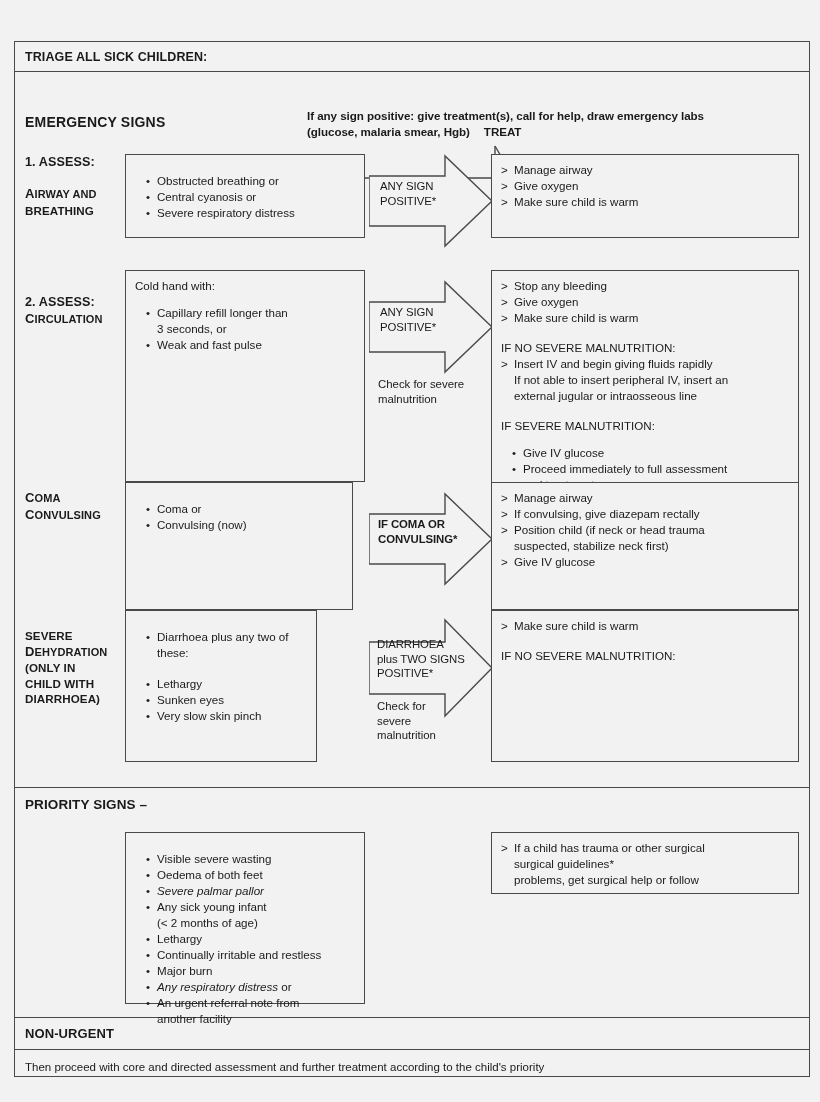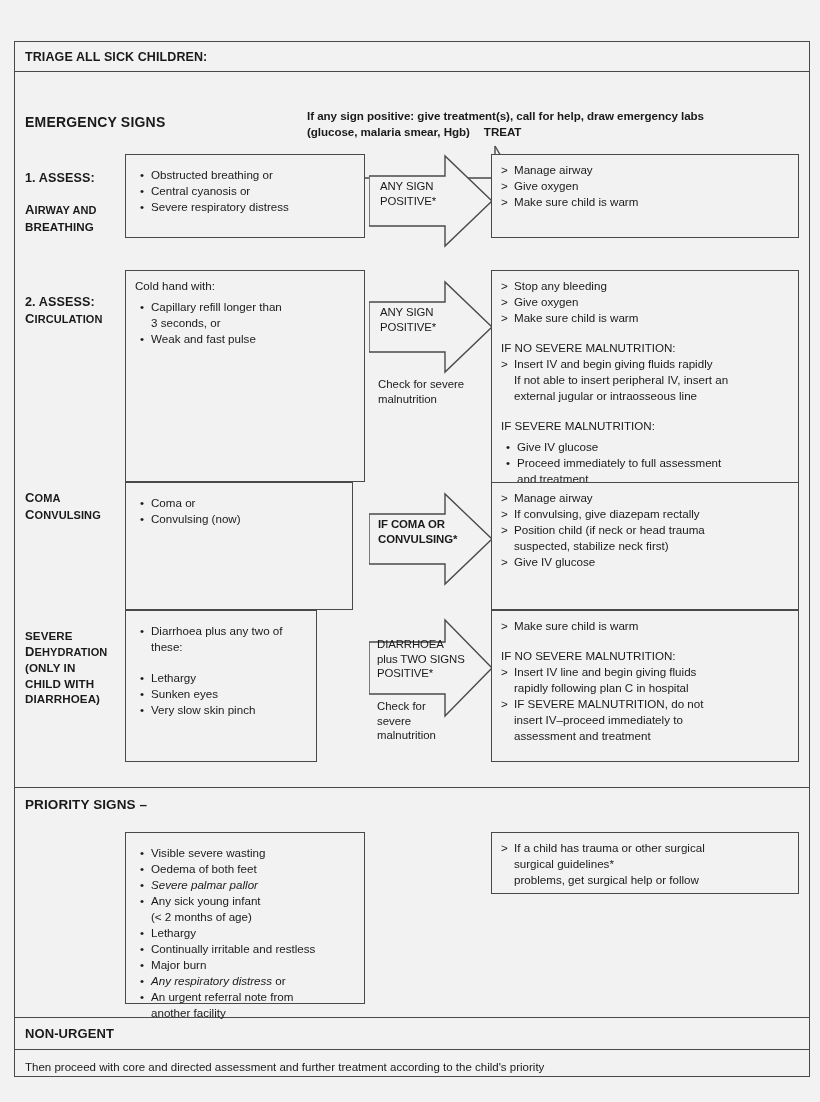--- a/index.html
+++ b/index.html
@@ -105,21 +105,21 @@
   .box {
     position: absolute;
     border: 1.4px solid #4a4a4a;
     box-sizing: border-box;
     background: #f2f2f2;
     font-size: 11.6px;
     line-height: 16px;
   }
   .box .inner { padding: 7px 8px 6px 9px; }
 
-  ul.bl { margin: 5px; padding: 0; list-style: none; }
+  ul.bl { margin: 11px; padding: 0; list-style: none; }
   ul.bl li {
     position: relative;
     padding-left: 11px;
     margin: 0;
   }
   ul.bl li::before {
     content: "\2022";
     position: absolute;
     left: 0;
     top: -0.5px;
@@ -189,21 +189,21 @@
     <div class="treat-note">
       <span>If any sign positive: give treatment(s), call for help, draw emergency labs</span><br>
       <span>(glucose, malaria smear, Hgb)</span><span class="treatword">TREAT</span>
     </div>
 
     <svg class="treat-leader" width="230" height="70">
       <polyline points="0,46 200,46 200,14" fill="none" stroke="#4a4a4a" stroke-width="1.4"></polyline>
       <line x1="200" y1="14" x2="228" y2="62" stroke="#4a4a4a" stroke-width="1.4"></line>
     </svg>
 
-    <div class="rowlabel" style="top:82px;margin-top:16px;">
+    <div class="rowlabel" style="top:82px;">
       <span class="num">1. ASSESS:</span><br>
       <span style="display:inline-block;height:6px;"></span><br>
       <span class="sc"><span class="cap">A</span><span>IRWAY AND</span></span><br>
       <span style="font-size:11.6px;">BREATHING</span>
     </div>
 
     <div class="box" style="left:110px; top:82px; width:240px; height:84px;">
       <div class="inner">
         <ul class="bl">
           <li>Obstructed breathing or</li>
@@ -356,27 +356,20 @@
       <span>severe</span><br>
       <span>malnutrition</span>
     </div>
 
     <div class="box" style="left:476px; top:538px; width:308px; height:152px;">
       <div class="inner">
         <ul class="arrowlist">
           <li>Make sure child is warm</li>
         </ul>
         <div class="subhead">IF NO SEVERE MALNUTRITION:</div>
-        <ul class="arrowlist">
-          <li>Insert IV line and begin giving fluids</li>
-          <li class="cont">rapidly following plan C in hospital</li>
-          <li>IF SEVERE MALNUTRITION, do not</li>
-          <li class="cont">insert IV–proceed immediately to</li>
-          <li class="cont">assessment and treatment</li>
-        </ul>
       </div>
     </div>
 
   </div>
 
   <div class="priority">
     <div class="titlebar small" style="height:32px;">
       <span class="lead">PRIORITY SIGNS – </span>
     </div>
 

